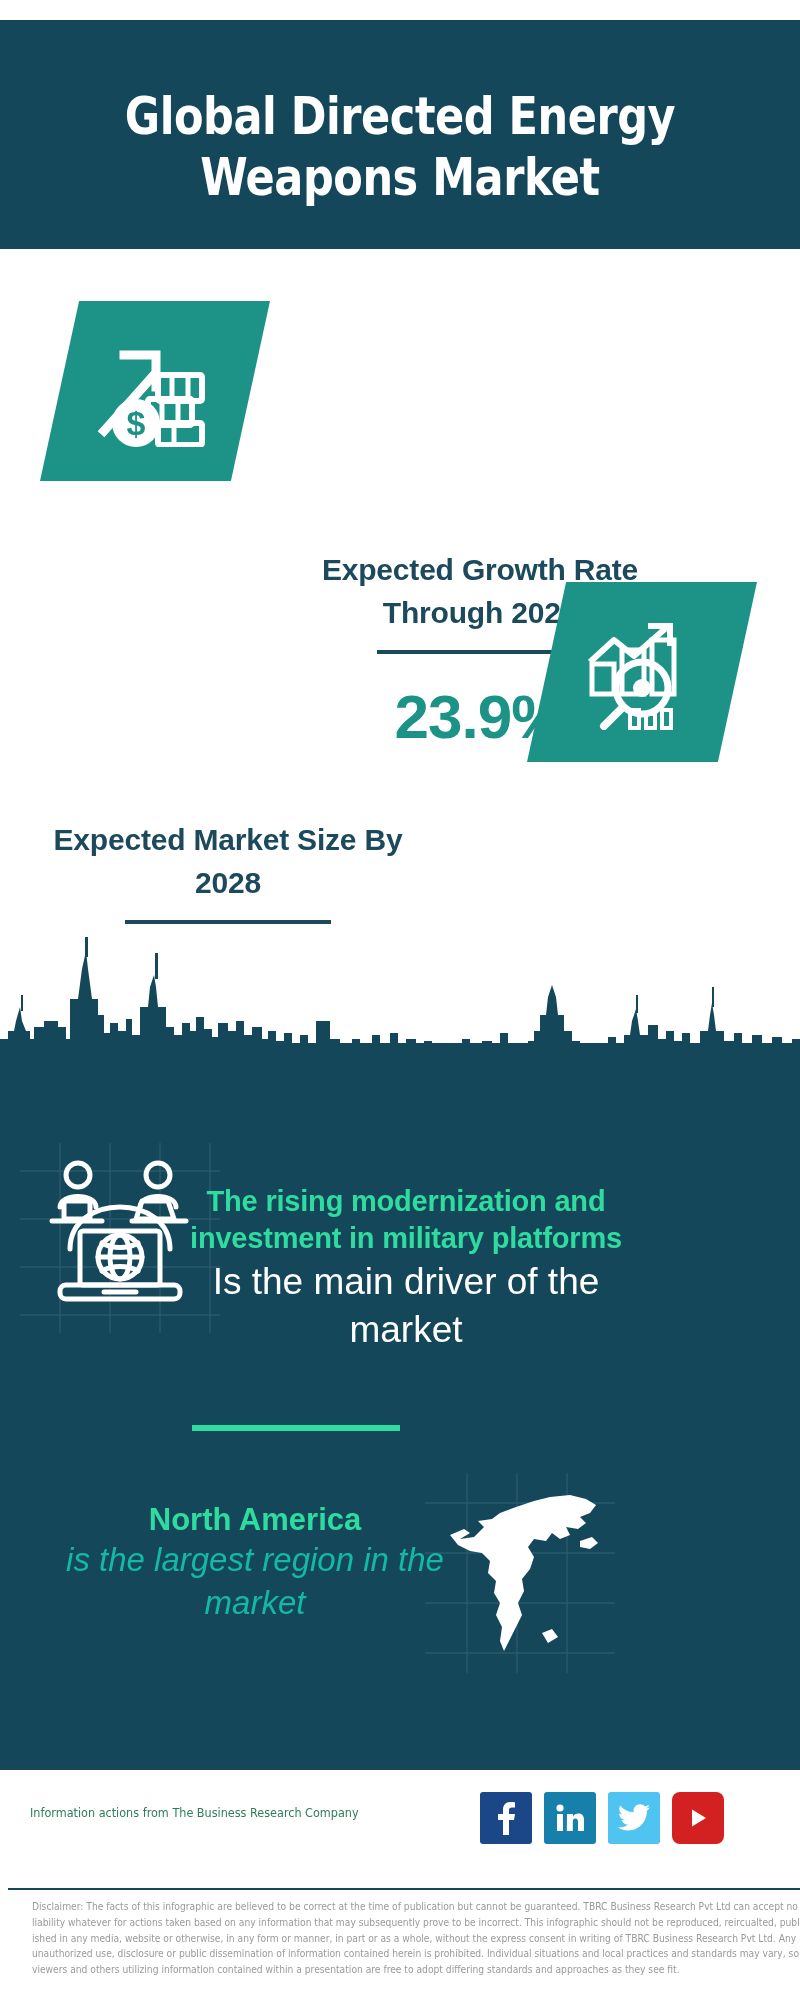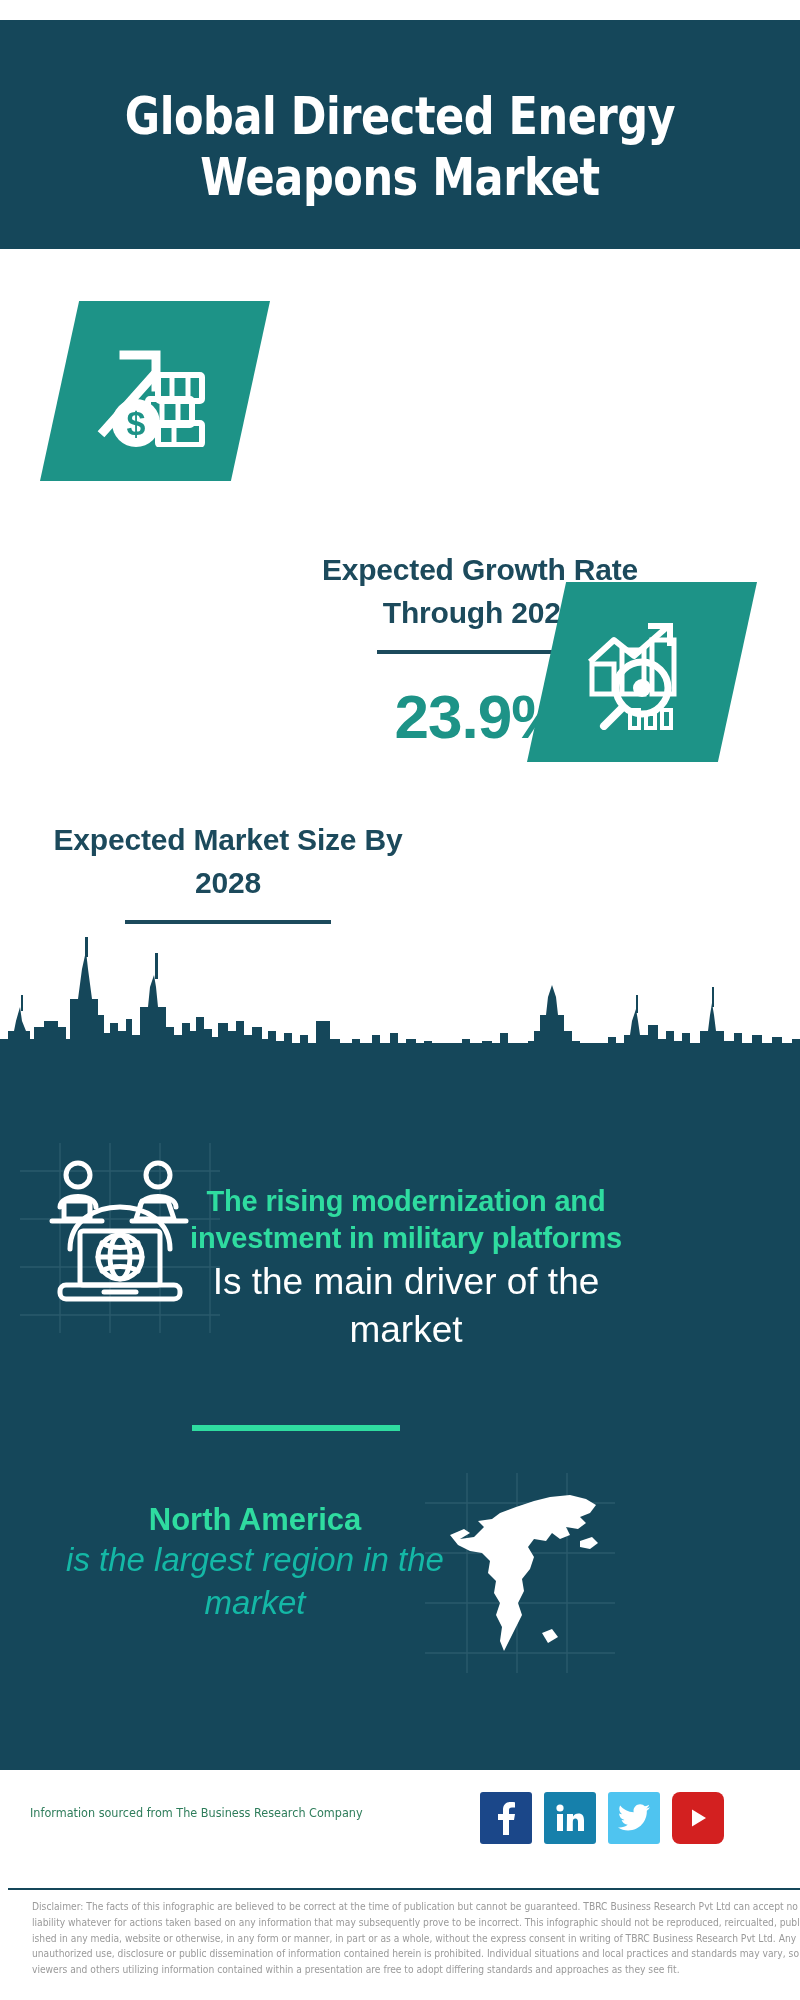--- a/index.html
+++ b/index.html
@@ -348,21 +348,21 @@
         L98,64 L104,74 L100,86 L92,96 L94,108 L88,120 L92,132 L86,144 L80,156 L74,168 L70,158 L72,144
         L66,132 L70,120 L64,110 L66,98 L58,90 L60,78 L52,70 L40,68 L28,62 Z"></path>
       <path fill="#ffffff" d="M150,58 L162,54 L168,60 L160,66 L150,64 Z"></path>
       <path fill="#ffffff" d="M112,150 L122,146 L128,154 L118,160 Z"></path>
     </svg>
   </div>
 </div>
 
 <div class="source-bar">
   <div class="source-text">
-    <div>Information sourced from The Business Research Company</div>
+    <div>Information actions from The Business Research Company</div>
   </div>
 
   <div class="socials">
     <a class="soc soc-fb">
       <svg width="26" height="34" viewBox="0 0 26 34">
           <path fill="#ffffff" d="M16 34V19h5l1-6h-6V9.5c0-1.8.5-3 3-3h3V1.2C21.4 1.1 19.6 1 17.5 1 13 1 10 3.7 10 8.8V13H5v6h5v15z"></path>
         </svg>
     </a>
     <a class="soc soc-li">
       <svg width="30" height="30" viewBox="0 0 30 30">

